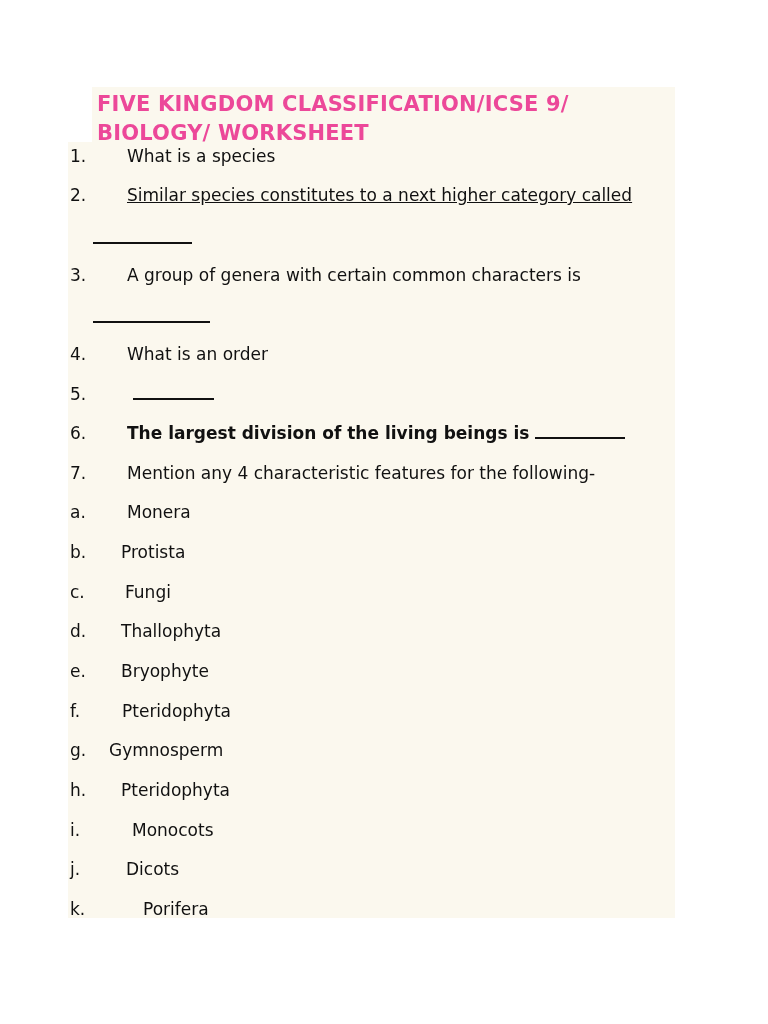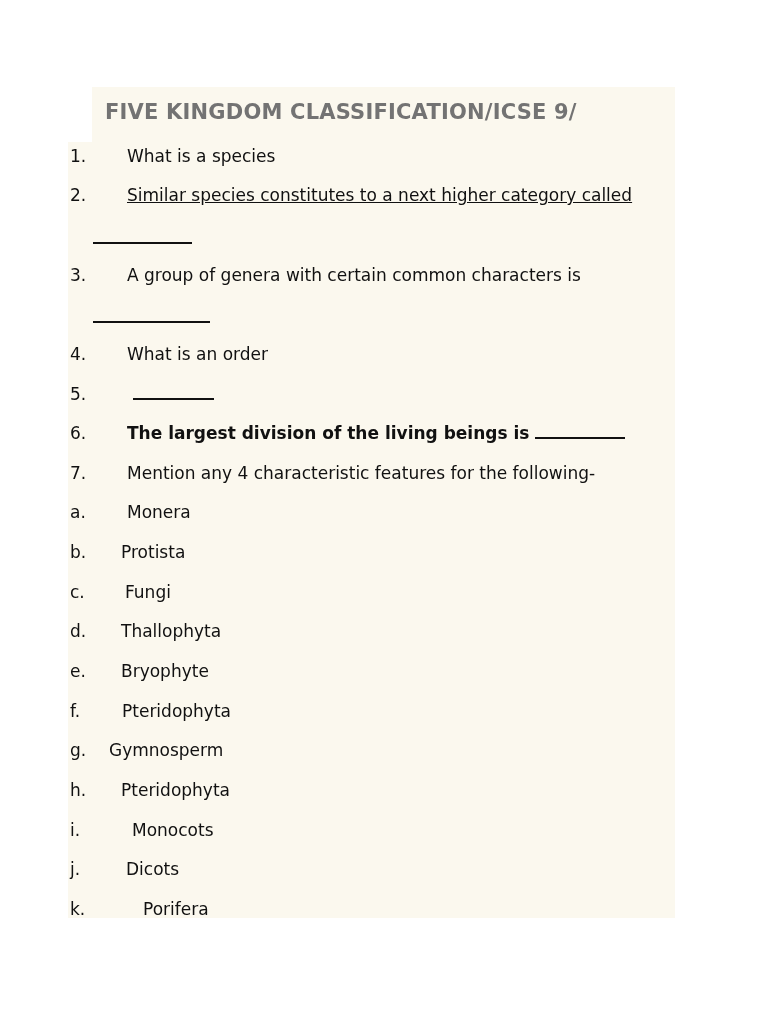--- a/index.html
+++ b/index.html
@@ -29,26 +29,26 @@
     top: 142px;
     width: 607px;
     height: 776px;
     background: #fbf8ee;
   }
   .title {
     position: absolute;
     left: 93px;
     top: 86px;
     width: 580px;
-    margin: 12px;
+    margin: 4px;
     font-family: "DejaVu Sans", sans-serif;
     font-weight: bold;
     font-size: 21px;
     line-height: 29px;
-    color: #737373;
+    color: #ec4899;
     letter-spacing: 0.2px;
   }
   .row {
     position: absolute;
     left: 70px;
     font-size: 17px;
     line-height: 22px;
     white-space: nowrap;
     color: #111111;
   }
@@ -78,20 +78,21 @@
   }
 </style>
 </head>
 <body>
 
 <div class="title-bg"></div>
 <div class="body-bg"></div>
 
 <h1 class="title">
   <span>FIVE KINGDOM CLASSIFICATION/ICSE 9/</span><br>
+  <span>BIOLOGY/ WORKSHEET</span>
 </h1>
 
 <div class="row" style="top:145px;">
   <span class="num">1.</span>
   <span class="txt" style="left:57px;">What is a species</span>
 </div>
 
 <div class="row" style="top:184px;">
   <span class="num">2.</span>
   <span class="txt" style="left:57px;text-decoration:underline;">Similar species constitutes to a next higher category called</span>

